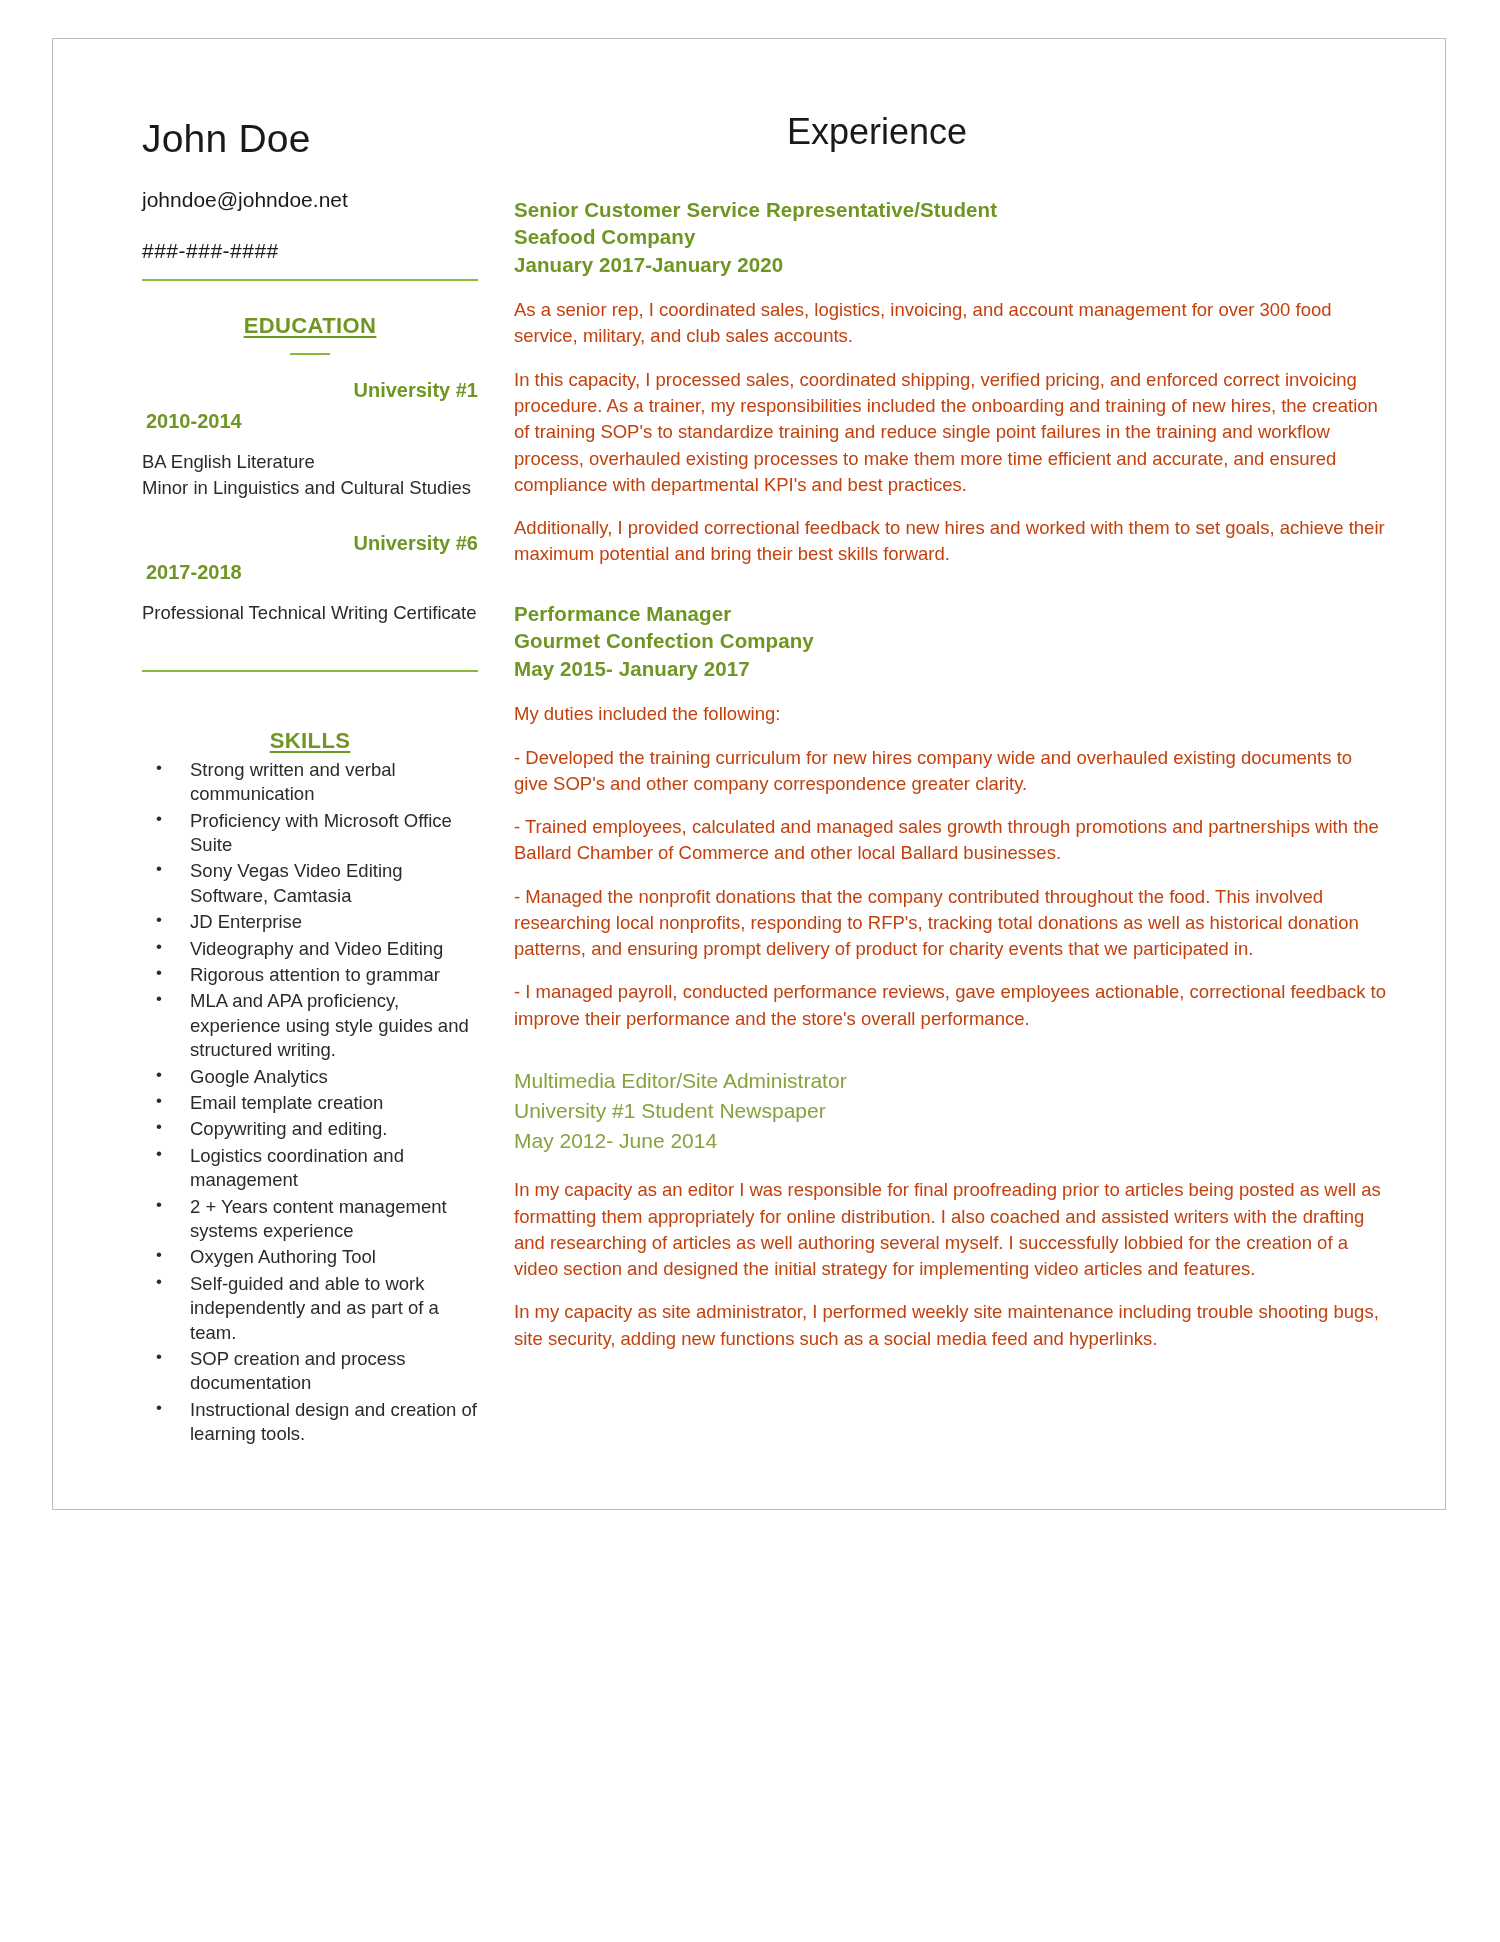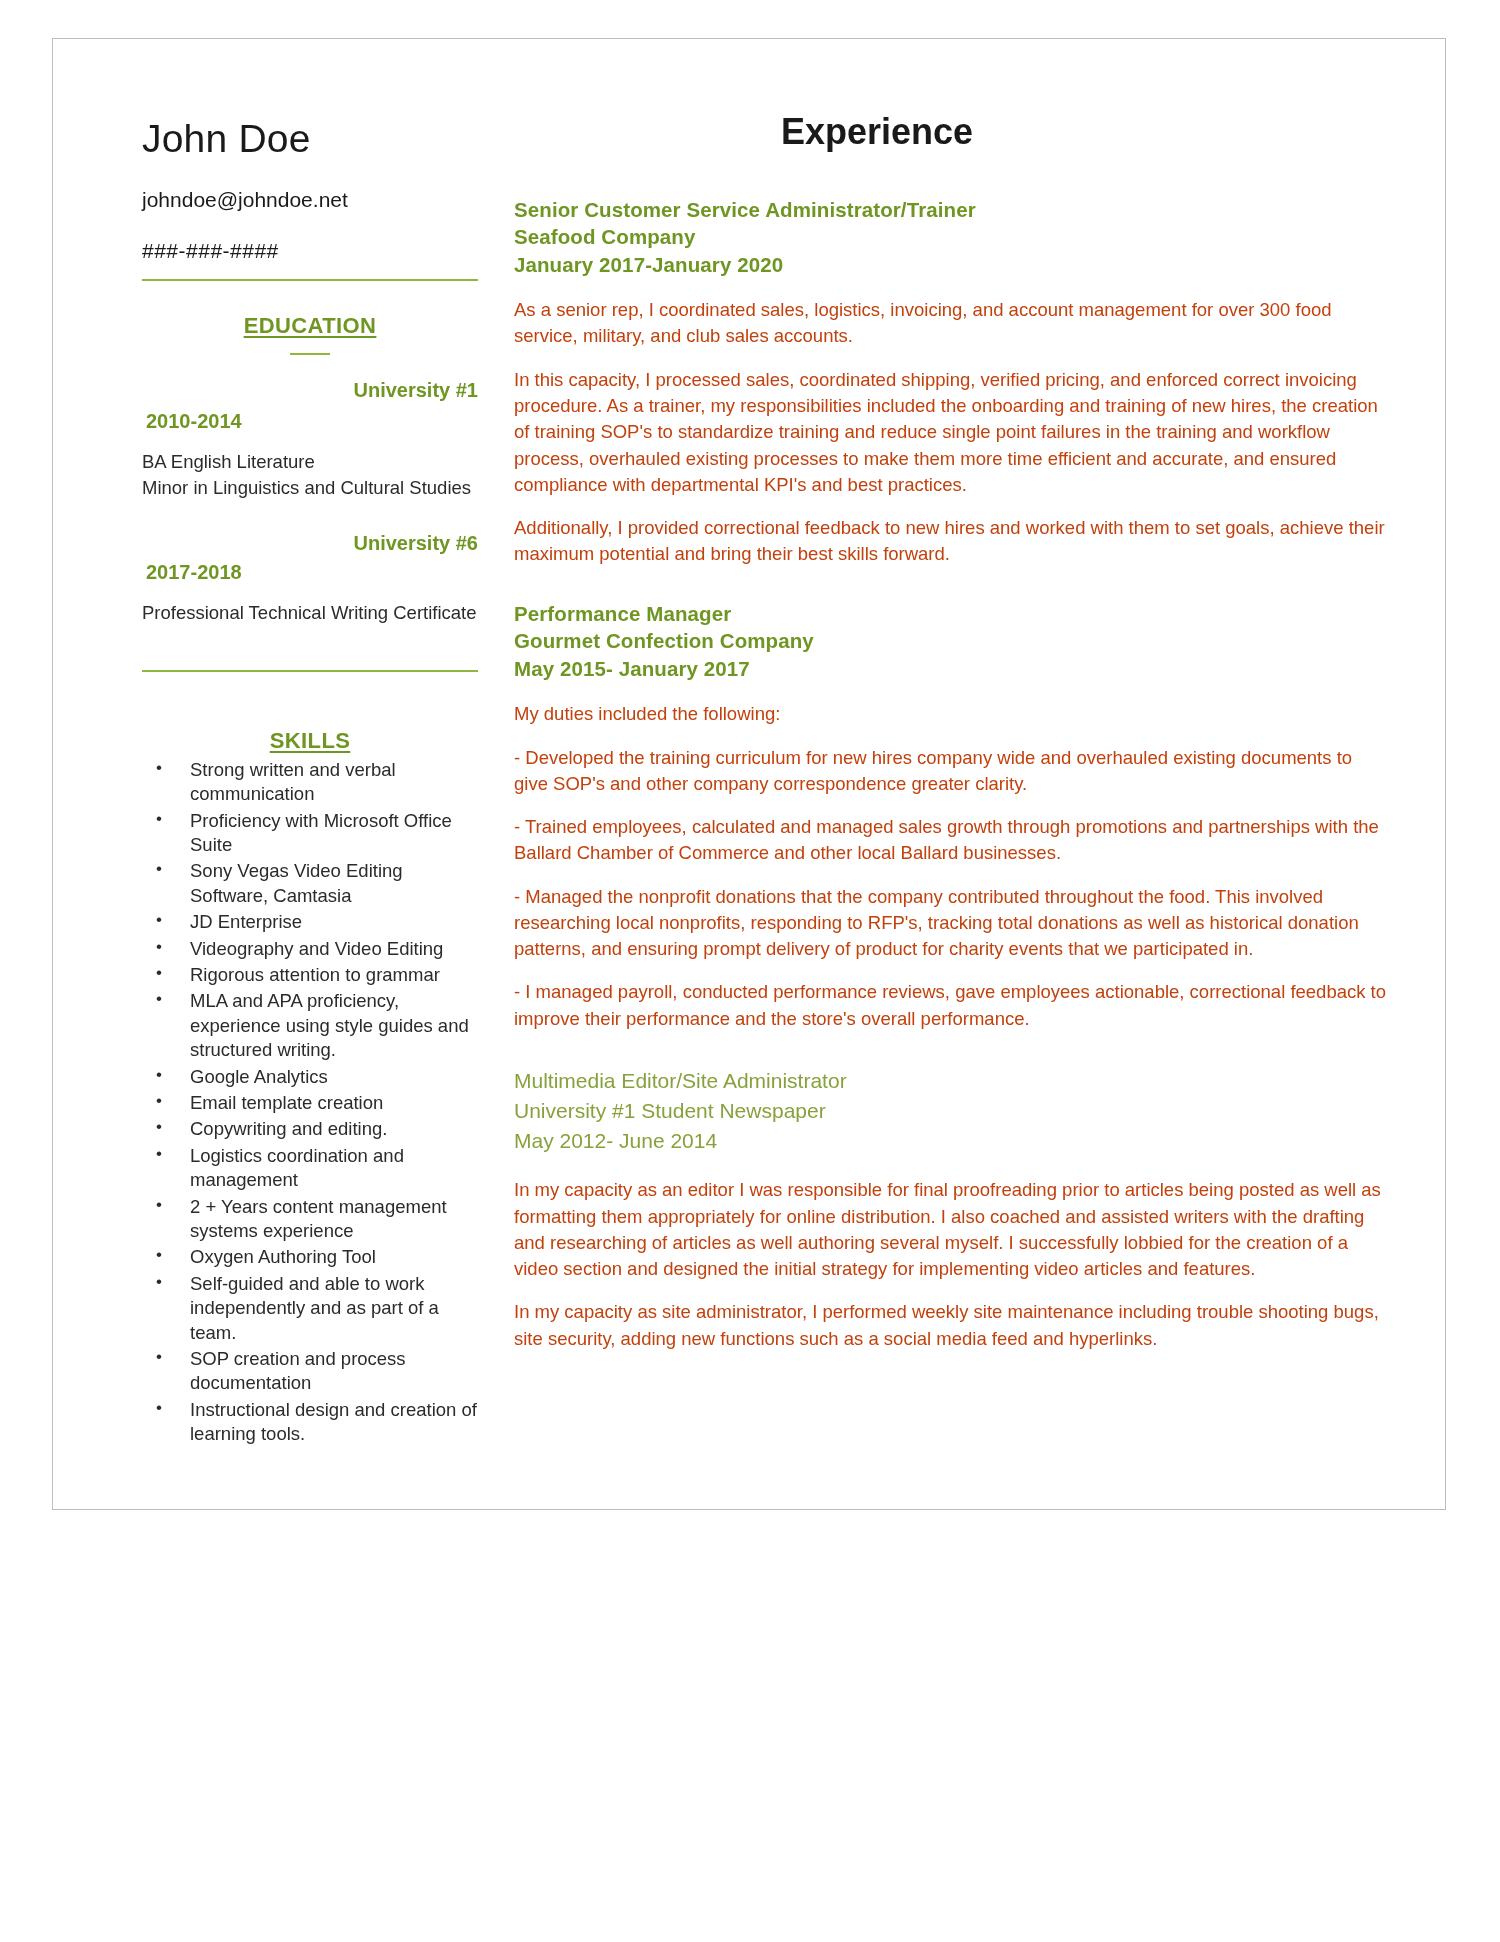--- a/index.html
+++ b/index.html
@@ -152,21 +152,21 @@
     color: #2b2b2b;
   }
   
   .right-col {
     flex: 1 1 auto;
     padding: 74px 56px 0 10px;
     box-sizing: border-box;
   }
   .exp-heading {
     font-size: 36px;
-    font-weight: 700;
+    font-weight: 400;
     color: #1a1a1a;
     text-align: center;
     margin: 0 0 44px 0;
     line-height: 1.1;
     padding-right: 150px;
   }
   .job { margin-bottom: 6px; }
   .job-title-block {
     margin: 0 0 18px 0;
   }
@@ -247,21 +247,21 @@
         <li>Instructional design and creation of learning tools.</li>
       </ul>
     </div>
 
     <div class="right-col">
 
       <h2 class="exp-heading">Experience</h2>
 
       <div class="job first">
         <div class="job-title-block bold">
-          <div>Senior Customer Service Administrator/Trainer</div>
+          <div>Senior Customer Service Representative/Student</div>
           <div>Seafood Company</div>
           <div>January 2017-January 2020</div>
         </div>
         <p class="job-para">As a senior rep, I coordinated sales, logistics, invoicing, and account management for over 300 food service, military, and club sales accounts.</p>
         <p class="job-para">In this capacity, I processed sales, coordinated shipping, verified pricing, and enforced correct invoicing procedure. As a trainer, my responsibilities included the onboarding and training of new hires, the creation of training SOP's to standardize training and reduce single point failures in the training and workflow process, overhauled existing processes to make them more time efficient and accurate, and ensured compliance with departmental KPI's and best practices.</p>
         <p class="job-para">Additionally, I provided correctional feedback to new hires and worked with them to set goals, achieve their maximum potential and bring their best skills forward.</p>
       </div>
 
       <div class="job second">
         <div class="job-title-block bold">

